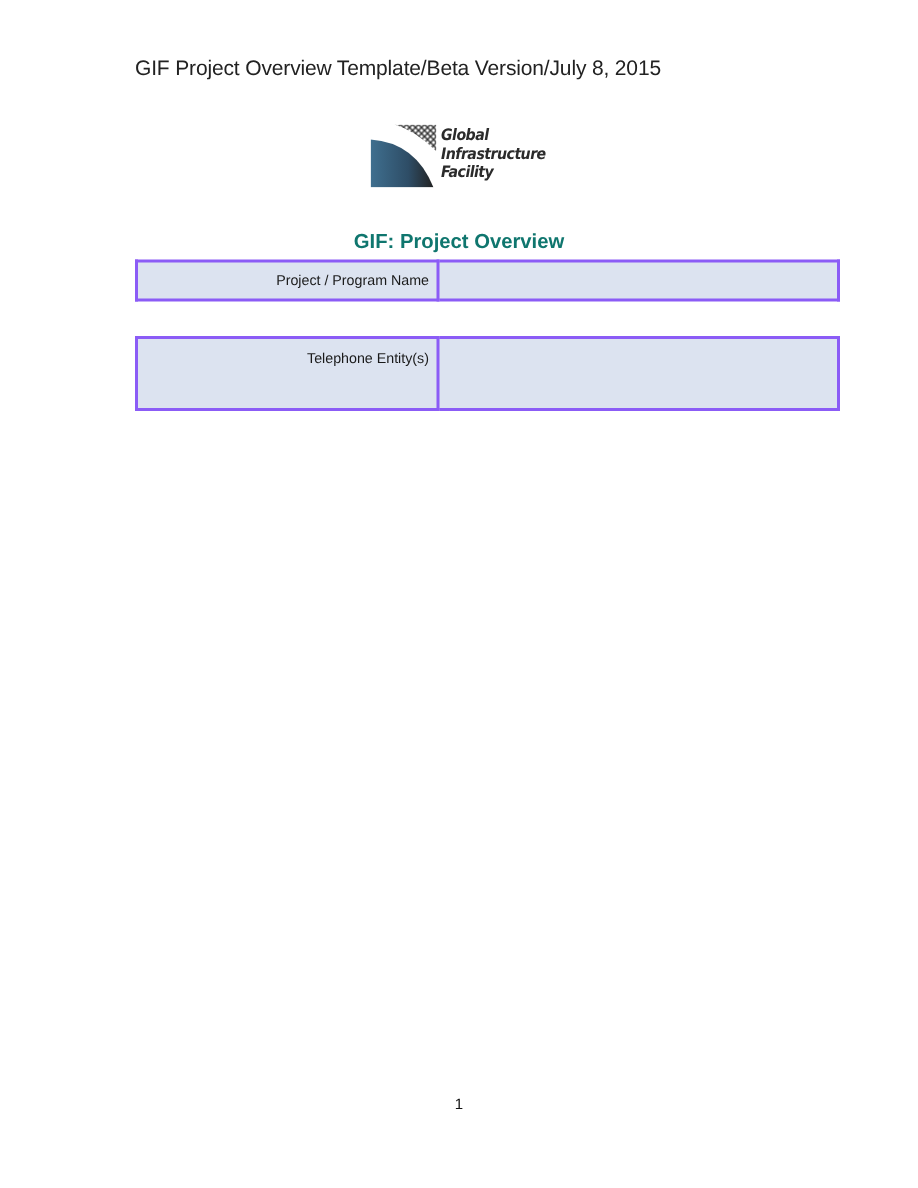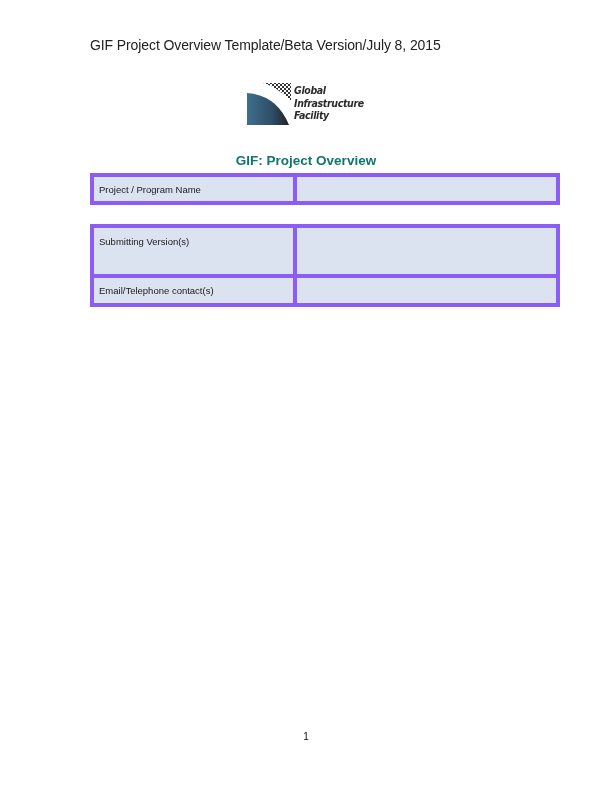--- a/index.html
+++ b/index.html
@@ -7,21 +7,21 @@
          font-family: "Liberation Sans", "DejaVu Sans", sans-serif; color: #1a1a1a; }
   .header-text { position: absolute; left: 90px; top: 37px; font-size: 14px; letter-spacing: -0.1px; color: #222; }
   .logo { position: absolute; left: 247px; top: 83px; width: 118px; height: 42px; font-style: italic; }
   .logo-graphic { position: absolute; left: 0; top: 0; width: 44px; height: 42px; overflow: hidden; }
   .logo-text { position: absolute; left: 47px; top: 1px; font-family: "DejaVu Sans", sans-serif;
                font-weight: bold; font-size: 10.5px; line-height: 12.5px; color: #2b2b2b; letter-spacing: -0.4px;
                transform: scaleX(0.9); transform-origin: left top; }
   .title { position: absolute; left: 0; width: 612px; top: 142px; text-align: center;
            font-size: 13.5px; font-weight: bold; color: #0f766e; margin-top: 11px; }
   table.form { position: absolute; left: 90px; width: 470px; border-collapse: collapse; table-layout: fixed; }
-  table.form td { border: 4px solid #8b5cf6; background: #dce3f0; font-size: 9.5px; padding: 0 5px; vertical-align: top; }
+  table.form td { border: 2px solid #8b5cf6; background: #dce3f0; font-size: 9.5px; padding: 0 5px; vertical-align: top; text-align: right; }
   table.form td.label { width: 189px; }
   #t1 { top: 173px; border: 2px solid #111; }
   #t1 td { height: 24px; vertical-align: middle; }
   #t2 { top: 224px; border: 2px solid #111; }
   #t2 tr.tall td { height: 38px; padding-top: 8px; }
   #t2 tr.norm td { height: 25px; vertical-align: middle; }
   .page-num { position: absolute; left: 0; width: 612px; top: 731px; text-align: center; font-size: 10px; color: #111; }
 </style>
 </head>
 <body>
@@ -61,23 +61,19 @@
       <tr>
     <td class="label">Project / Program Name</td>
     <td></td>
   </tr>
 </tbody>
   </table>
 
 <table class="form" id="t2">
   <tbody>
       <tr class="tall">
-    <td class="label">Submitting Version(s)</td>
-    <td></td>
-  </tr>
-  <tr class="norm">
-    <td class="label">Email/Telephone contact(s)</td>
+    <td class="label">Telephone Entity(s)</td>
     <td></td>
   </tr>
 </tbody>
   </table>
 
 <div class="page-num">1</div>
 
 </body></html>

